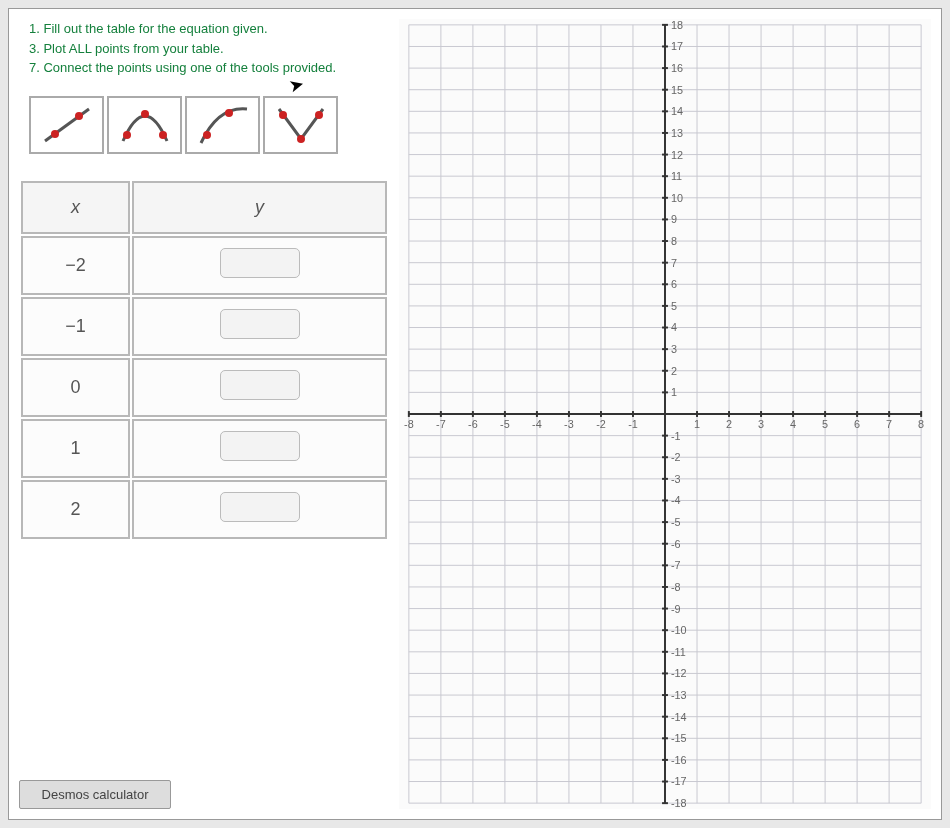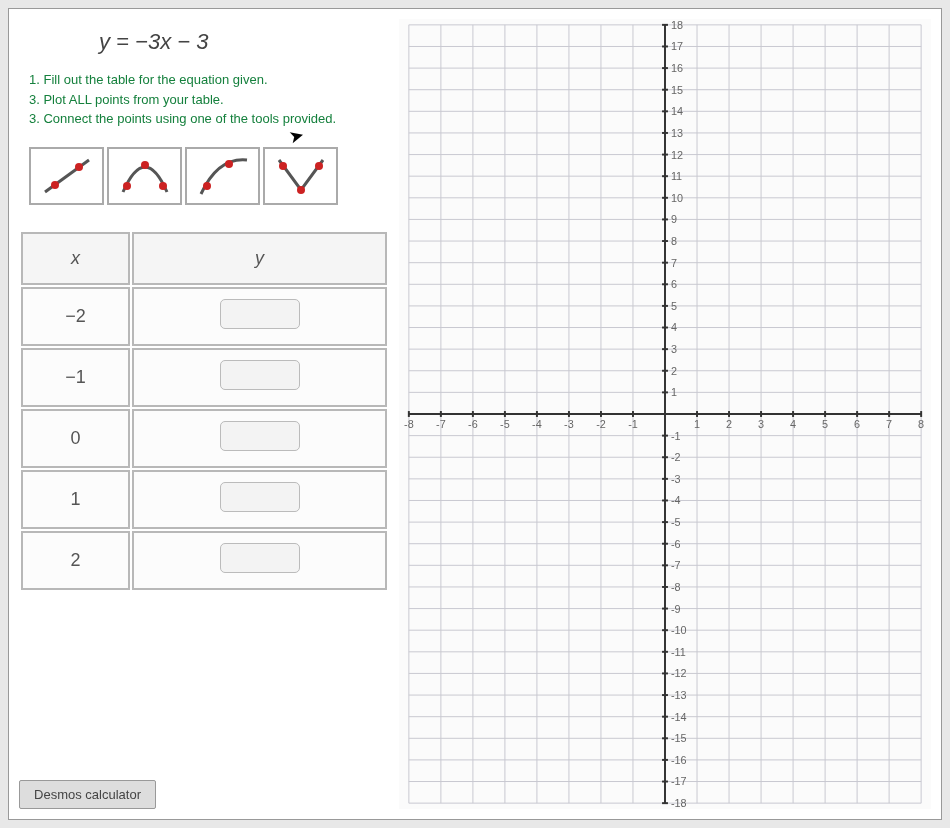--- a/index.html
+++ b/index.html
@@ -94,44 +94,43 @@
       background: #f3f3f3;
       display: inline-block;
     }
     .desmos-btn {
       background: #ddd;
       border: 1px solid #999;
       padding: 6px 12px;
       font-size: 13px;
       color: #444;
       cursor: pointer;
-      width: 137px;
+      width: 152px;
       border-radius: 2px;
       margin-top: 20px;
     }
     .graph-panel {
       flex: 1;
       position: relative;
       background: #fbfbfb;
     }
     .graph-panel svg { width: 100%; height: 100%; }
     .grid-line { stroke: #c8c8d0; stroke-width: 1; }
     .axis-line { stroke: #333; stroke-width: 2; }
     .tick-label { font-size: 11px; fill: #666; font-family: Arial; }
   </style>
 </head>
 <body>
 
 <div class="container">
   <div class="left-panel">
-    <div class="equation">y = −3x − 3</div>
     <div class="instructions">
       <div>1. Fill out the table for the equation given.</div>
       <div>3. Plot ALL points from your table.</div>
-      <div>3. Connect the points using one of the tools provided.</div>
+      <div>7. Connect the points using one of the tools provided.</div>
     </div>
 
     <div class="tools-row">
       <span class="cursor-pointer">➤</span>
       <div class="tool">
         <svg viewBox="0 0 60 48">
           <line x1="8" y1="40" x2="52" y2="8" stroke="#555" stroke-width="3"></line>
           <circle cx="18" cy="33" r="4" fill="#c22"></circle>
           <circle cx="42" cy="15" r="4" fill="#c22"></circle>
         </svg>

